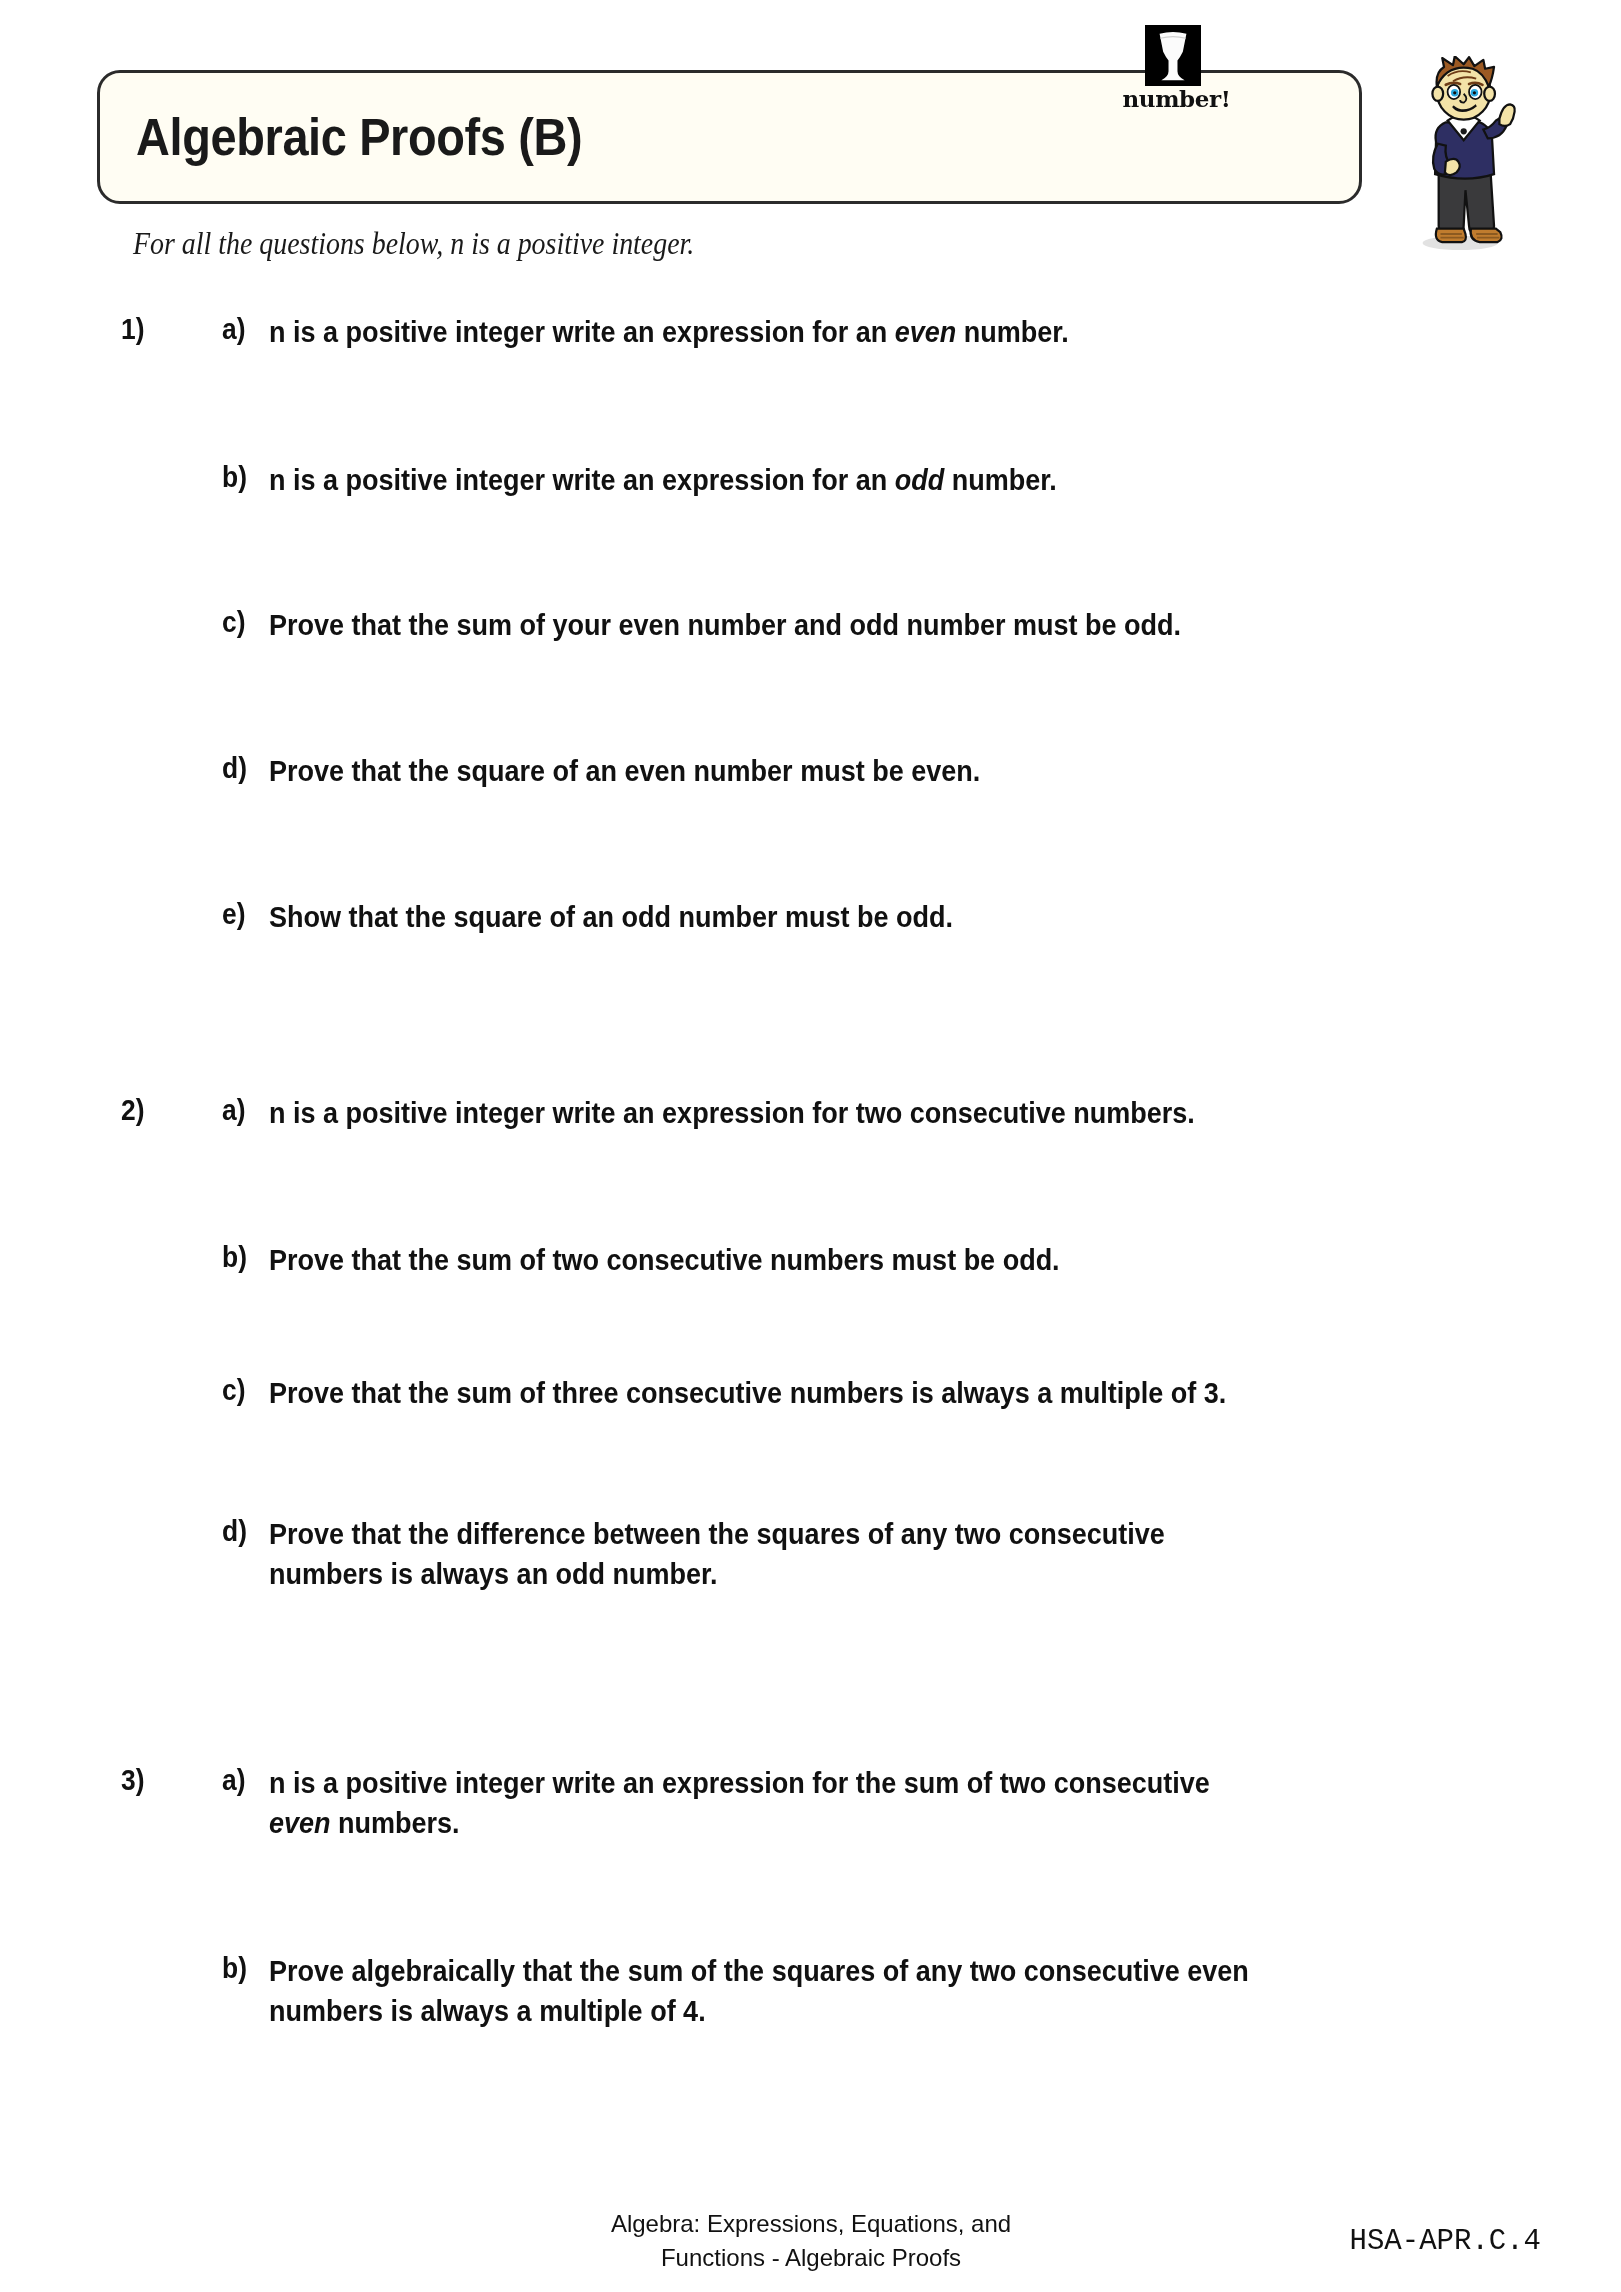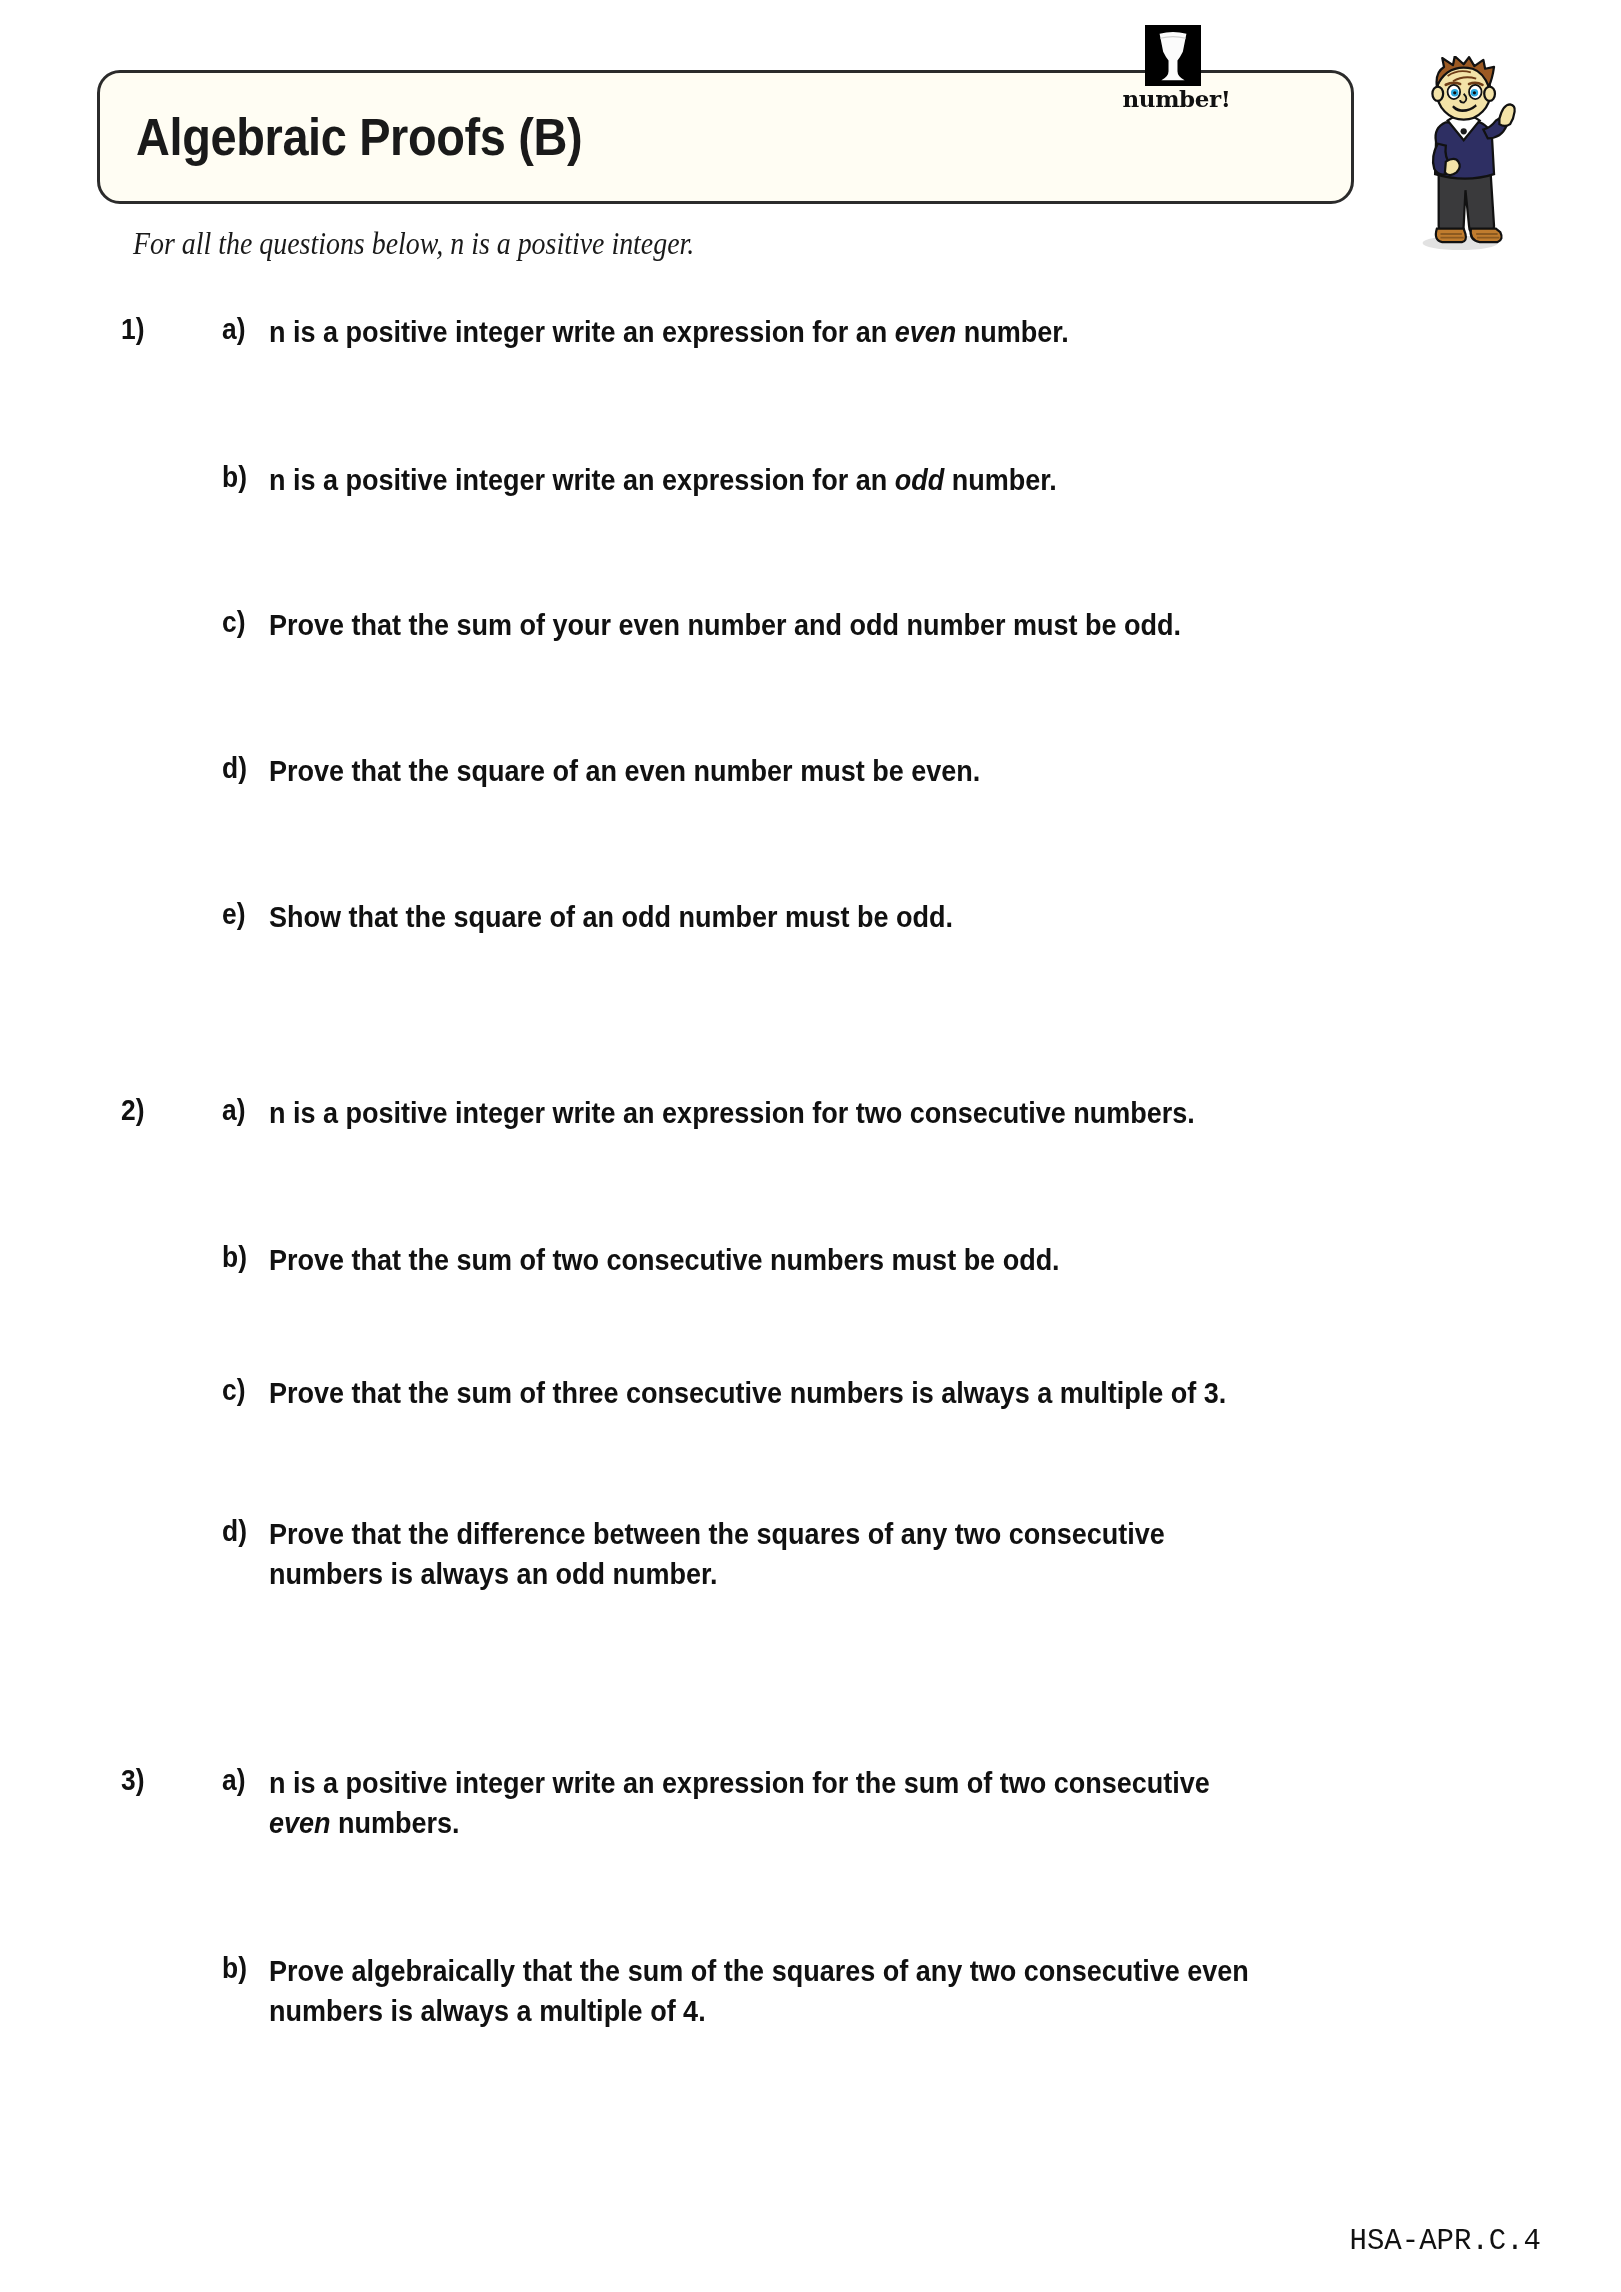--- a/index.html
+++ b/index.html
@@ -30,20 +30,21 @@
     border-color: #F9C75E;
   }
 
   
   #header {
     position: absolute;
     left: 97px;
     top: 70px;
     width: 1257px;
     height: 134px;
+    padding-left: 8px;
   }
   #title-box {
     position: absolute;
     left: 0;
     top: 0;
     width: 100%;
     height: 100%;
     box-sizing: border-box;
     background: #FFFDF3;
     border: 3.6px solid #2b2b2b;
@@ -337,15 +338,19 @@
     </div>
     <div class="q-item">
       <div class="q-letter" style="top:1951px">b)</div>
       <div class="q-text" style="top:1951px;width:1155px">Prove algebraically that the sum of the squares of any two consecutive even numbers is always a multiple of 4.</div>
     </div>
   </div>
 
 </div>
 
 <div id="footer">
+  <div id="footer-center">
+    <div>Algebra: Expressions, Equations, and</div>
+    <div>Functions - Algebraic Proofs</div>
+  </div>
   <div id="footer-right">HSA-APR.C.4</div>
 </div>
 
 
 </body></html>

